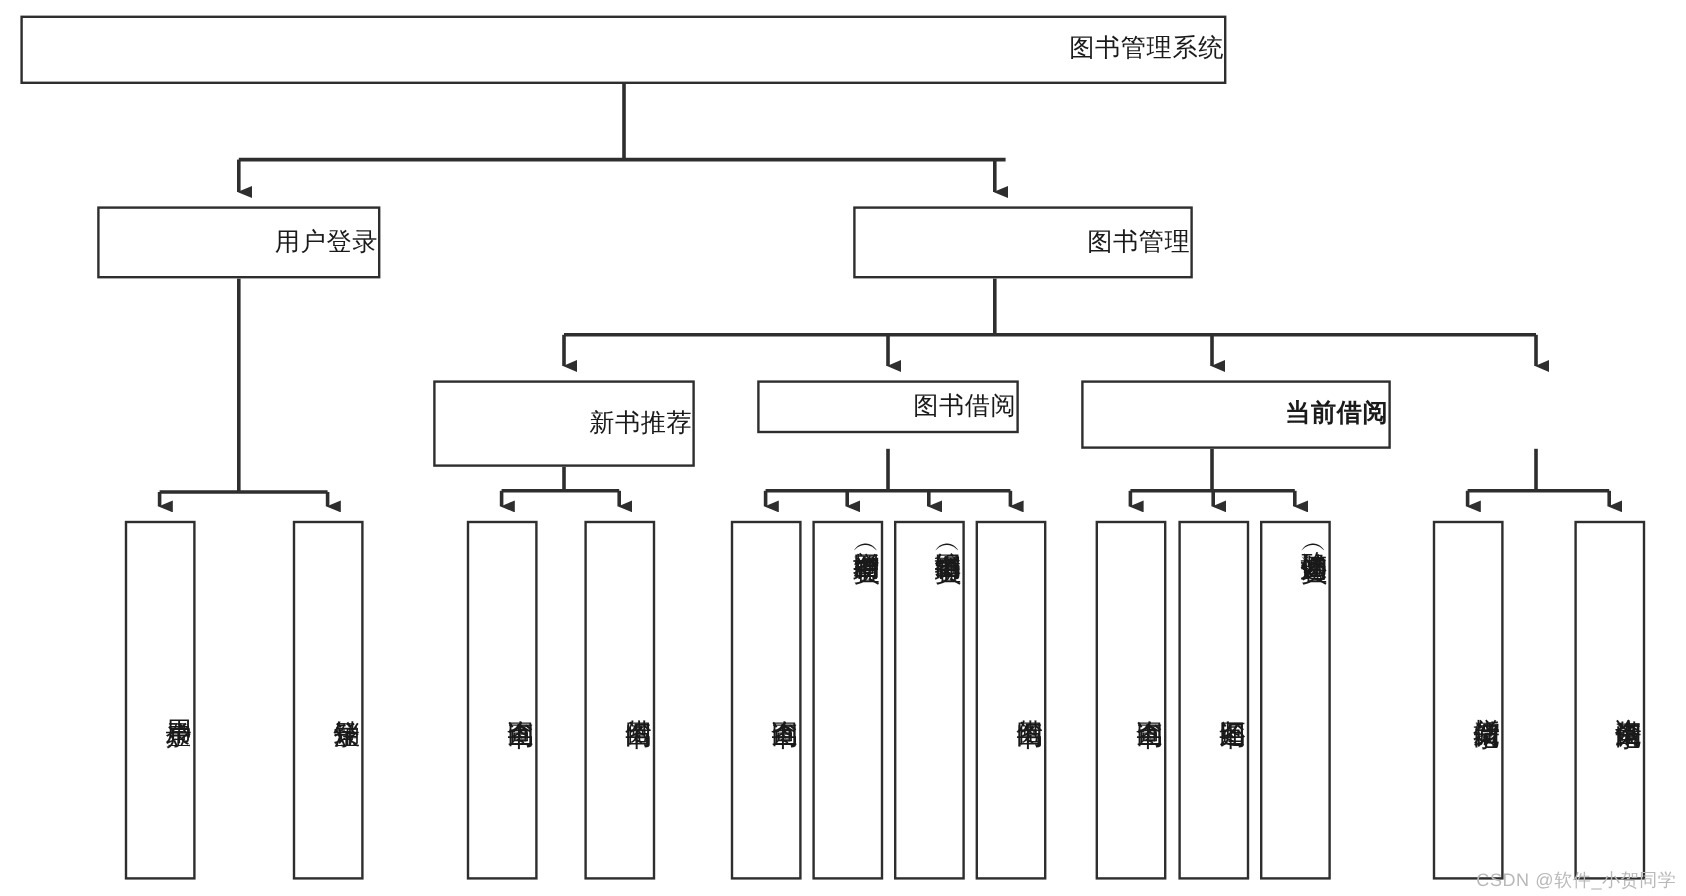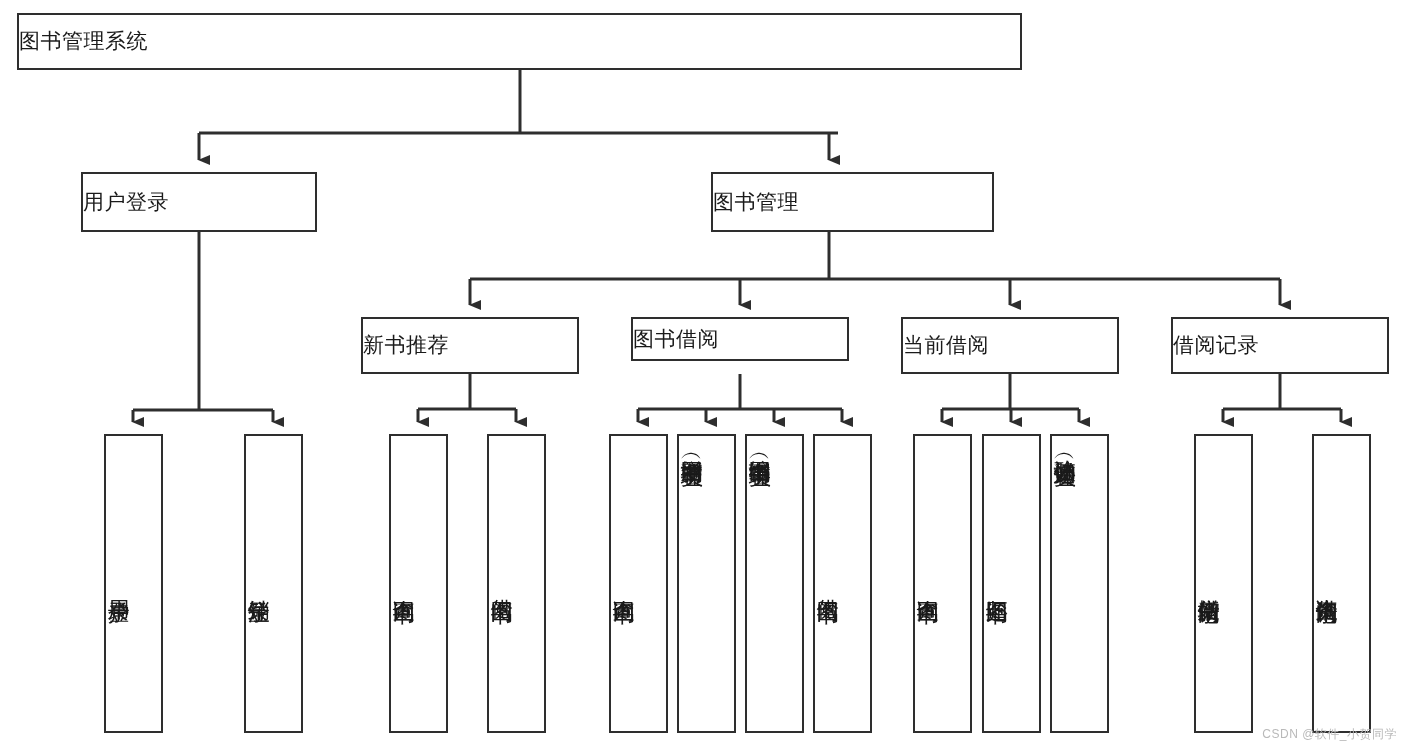--- a/index.html
+++ b/index.html
@@ -24,21 +24,21 @@
     width: 1405px;
     height: 747px;
   }
   .node-box {
     position: absolute;
     box-sizing: border-box;
     background: #ffffff;
     border: 2px solid #2e2e2e;
     display: flex;
     align-items: center;
-    justify-content: flex-start;
+    justify-content: flex-end;
     overflow: hidden;
   }
   .node-label {
     color: #1a1a1a;
     font-size: 21px;
     line-height: 1.05;
     letter-spacing: 0.5px;
     white-space: nowrap;
     text-align: center;
   }
@@ -55,21 +55,21 @@
   }
   .node-box.vertical.mid {
     align-items: center;
     padding-top: 0;
   }
   .watermark {
     position: absolute;
     right: 8px;
     bottom: 4px;
     color: #b9b9b9;
-    font-size: 12px;
+    font-size: 15px;
     white-space: nowrap;
     letter-spacing: 0.5px;
   }
 </style>
 </head>
 <body>
 
 <div id="stage">
 
   <svg id="diagram-svg" viewBox="0 0 1405 747" xmlns="http://www.w3.org/2000/svg">
@@ -126,31 +126,28 @@
     <span class="node-label">图书管理系统</span>
   </div>
 
   <div class="node-box" style="left:81px; top:172px; width:236px; height:60px;">
     <span class="node-label">用户登录</span>
   </div>
   <div class="node-box" style="left:711px; top:172px; width:283px; height:60px;">
     <span class="node-label">图书管理</span>
   </div>
 
-  <div class="node-box" style="left:361px; top:317px; width:218px; height:57px;">
+  <div class="node-box" style="left:361px; top:317px; width:218px; height:72px;">
     <span class="node-label">新书推荐</span>
   </div>
   <div class="node-box" style="left:631px; top:317px; width:218px; height:44px;">
     <span class="node-label">图书借阅</span>
   </div>
-  <div class="node-box" style="left:901px; top:317px; width:218px; height:57px;">
+  <div class="node-box" style="left:901px; top:317px; width:258px; height:57px;font-weight:bold;">
     <span class="node-label">当前借阅</span>
-  </div>
-  <div class="node-box" style="left:1171px; top:317px; width:218px; height:57px;">
-    <span class="node-label">借阅记录</span>
   </div>
 
   <div class="node-box vertical mid" style="left:104px; top:434px; width:59px; height:299px;">
     <span class="node-label">用户登录</span>
   </div>
   <div class="node-box vertical mid" style="left:244px; top:434px; width:59px; height:299px;">
     <span class="node-label">注销登录</span>
   </div>
 
   <div class="node-box vertical mid" style="left:389px; top:434px; width:59px; height:299px;">

